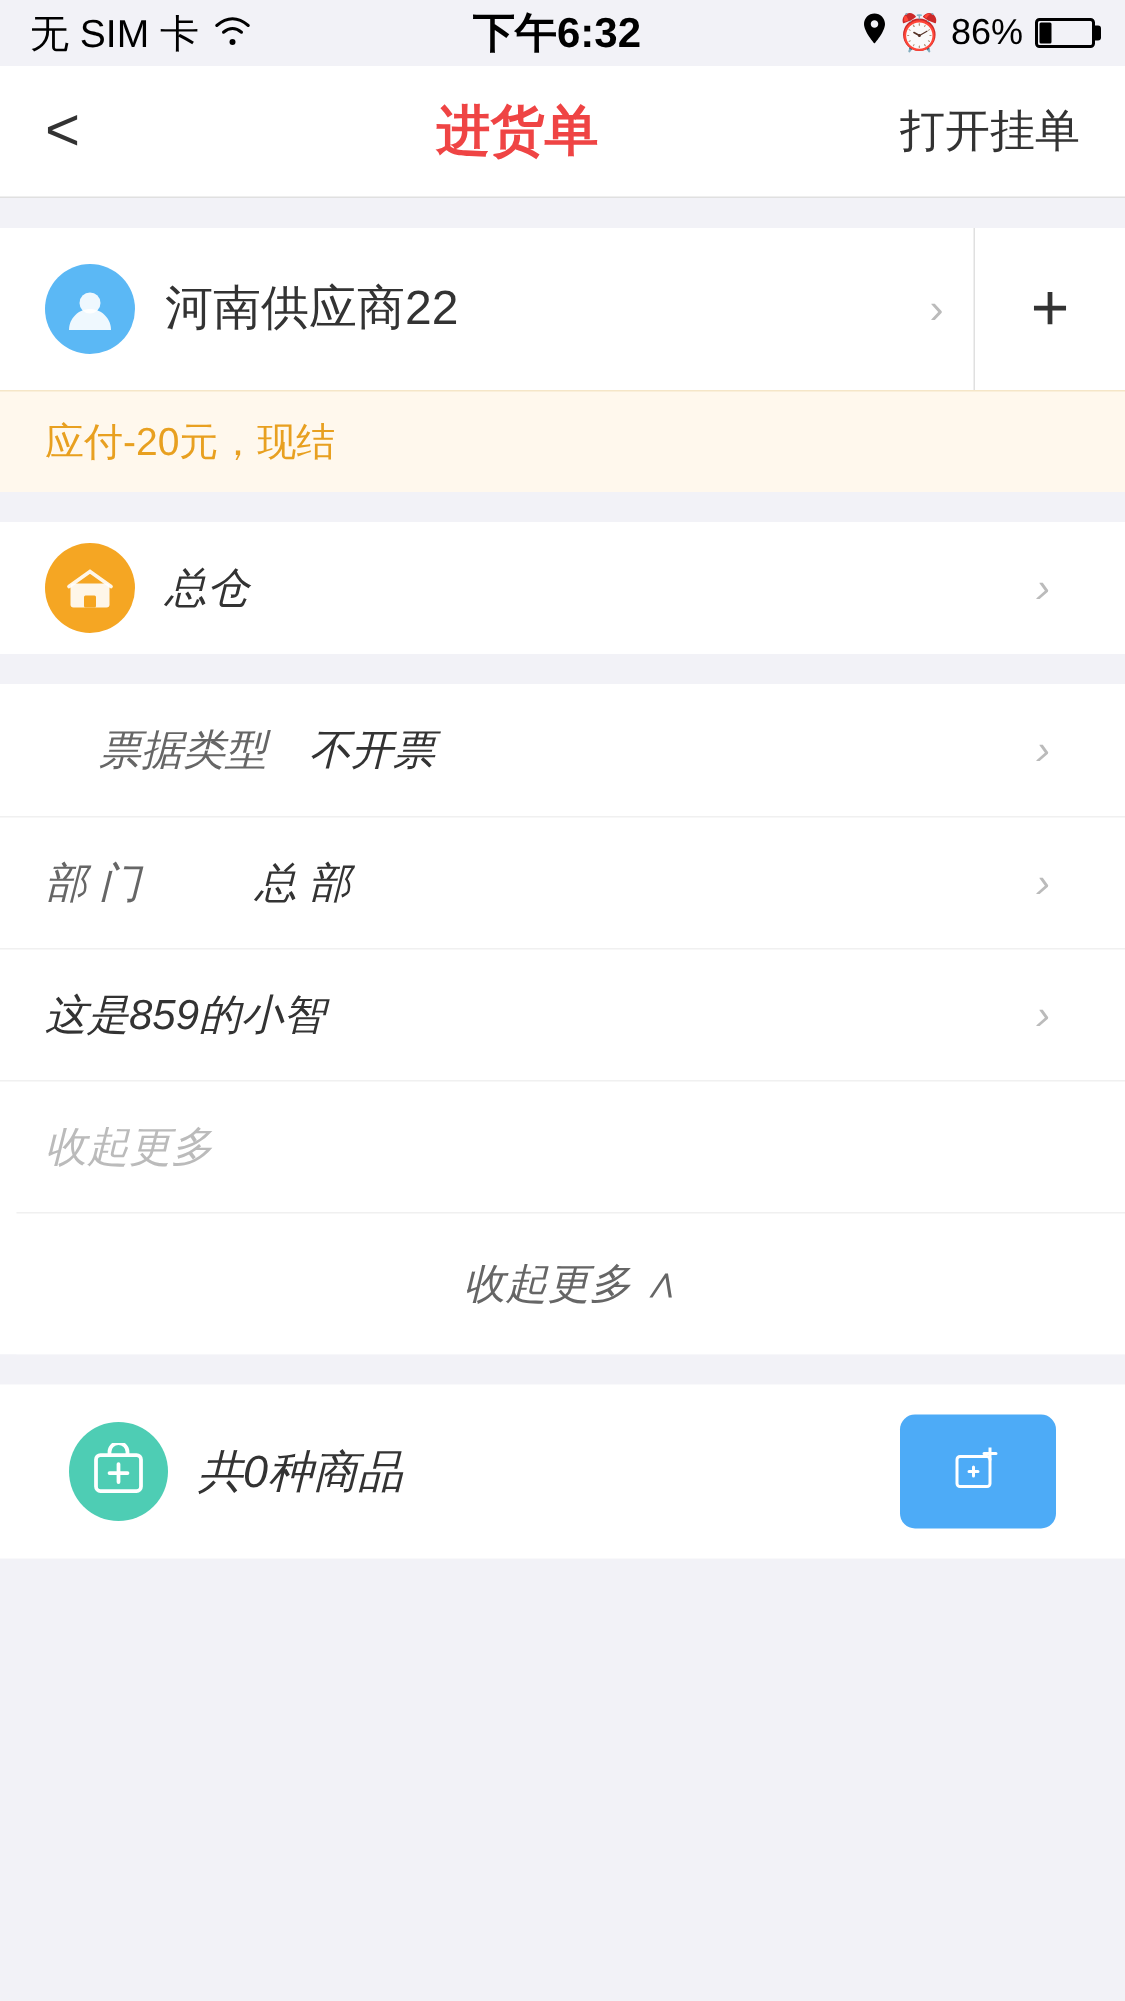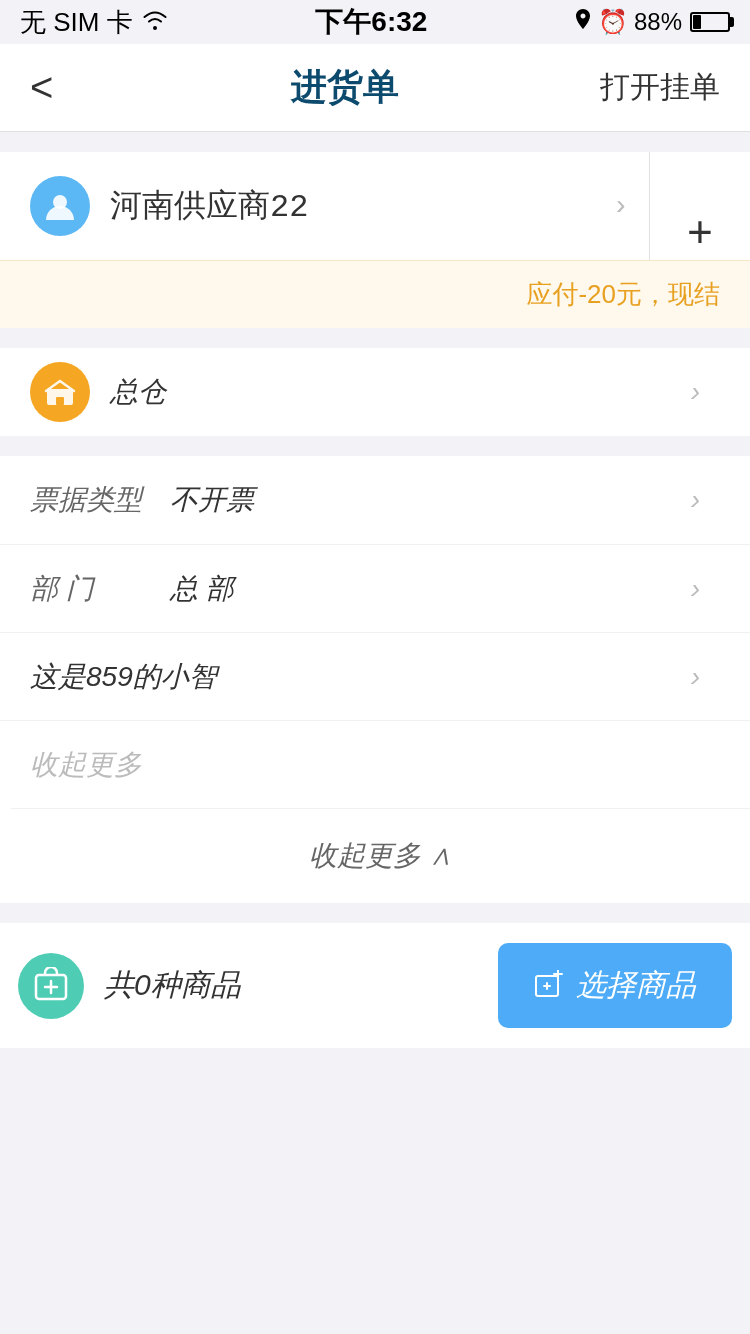--- a/index.html
+++ b/index.html
@@ -71,40 +71,39 @@
     }
     .nav-back {
       font-size: 40px;
       color: #333;
       cursor: pointer;
       width: 60px;
     }
     .nav-title {
       font-size: 36px;
       font-weight: 600;
-      color: #0c4a6e;
+      color: #ef4444;
     }
     .nav-action {
       font-size: 30px;
       color: #333;
       cursor: pointer;
     }
 
     
     .section-gap {
       height: 20px;
       background: #f2f2f7;
     }
 
     
     .supplier-section {
       background: #fff;
       display: flex;
-      align-items: flex-end;
-      font-family: Liberation Mono, monospace;
+      align-items: center;
     }
     .supplier-main {
       flex: 1;
       display: flex;
       align-items: center;
       padding: 24px 0 24px 30px;
       border-right: 1px solid #e0e0e0;
     }
     .supplier-avatar {
       width: 60px;
@@ -138,33 +137,32 @@
       cursor: pointer;
     }
 
     
     .notice-bar {
       background: #fff8ed;
       padding: 16px 30px;
       font-size: 26px;
       color: #e8a020;
       border-top: 1px solid #f5e6c8;
-      text-align: right;
     }
 
     
     .row-item {
       background: #fff;
       display: flex;
       align-items: center;
       padding: 0 30px;
       min-height: 88px;
       border-top: 1px solid #f0f0f0;
     }
-    .row-item:first-child { border-top: none; }
+    .row-item:first-child { border-top: none; margin-left: 36px; }
 
     .row-icon-wrap {
       width: 60px;
       height: 60px;
       border-radius: 50%;
       background: #f5a623;
       display: flex;
       align-items: center;
       justify-content: center;
       margin-right: 20px;
@@ -211,21 +209,21 @@
     
     .section-gap-sm {
       height: 20px;
       background: #f2f2f7;
     }
 
     .product-bar {
       background: #fff;
       display: flex;
       align-items: center;
-      padding: 20px 18px;
+      padding: 20px 46px;
       min-height: 100px;
     }
     .product-icon-wrap {
       width: 66px;
       height: 66px;
       border-radius: 50%;
       background: #4ecdb4;
       display: flex;
       align-items: center;
       justify-content: center;
@@ -276,21 +274,21 @@
     </span>
   </div>
   <div class="status-center">下午6:32</div>
   <div class="status-right">
     <span>
       <svg width="18" height="22" viewBox="0 0 18 22" fill="none">
         <path d="M9 1C5.13 1 2 4.13 2 8c0 5.25 7 13 7 13s7-7.75 7-13c0-3.87-3.13-7-7-7zm0 9.5c-1.38 0-2.5-1.12-2.5-2.5s1.12-2.5 2.5-2.5 2.5 1.12 2.5 2.5-1.12 2.5-2.5 2.5z" fill="#000"></path>
       </svg>
     </span>
     <span>⏰</span>
-    <span>88%</span>
+    <span>86%</span>
     <span class="battery-icon">
       <span class="battery-fill"></span>
     </span>
   </div>
 </div>
 
 <div class="nav-bar">
   <span class="nav-back">&lt;</span>
   <span class="nav-title">进货单</span>
   <span class="nav-action">打开挂单</span>
@@ -372,17 +370,16 @@
         <path d="M13 20h12M19 14v12" stroke="#fff" stroke-width="2.5" stroke-linecap="round"></path>
       </svg>
     </div>
     <span class="product-count">共0种商品</span>
     <div class="select-btn">
       <svg viewBox="0 0 32 32" fill="none">
         <rect x="2" y="6" width="22" height="20" rx="2" stroke="#fff" stroke-width="2" fill="none"></rect>
         <path d="M10 16h6M13 13v6" stroke="#fff" stroke-width="2" stroke-linecap="round"></path>
         <path d="M20 4h8M24 0v8" stroke="#fff" stroke-width="2" stroke-linecap="round"></path>
       </svg>
-      <span>选择商品</span>
     </div>
   </div>
 
 </div>
 
 </body></html>

